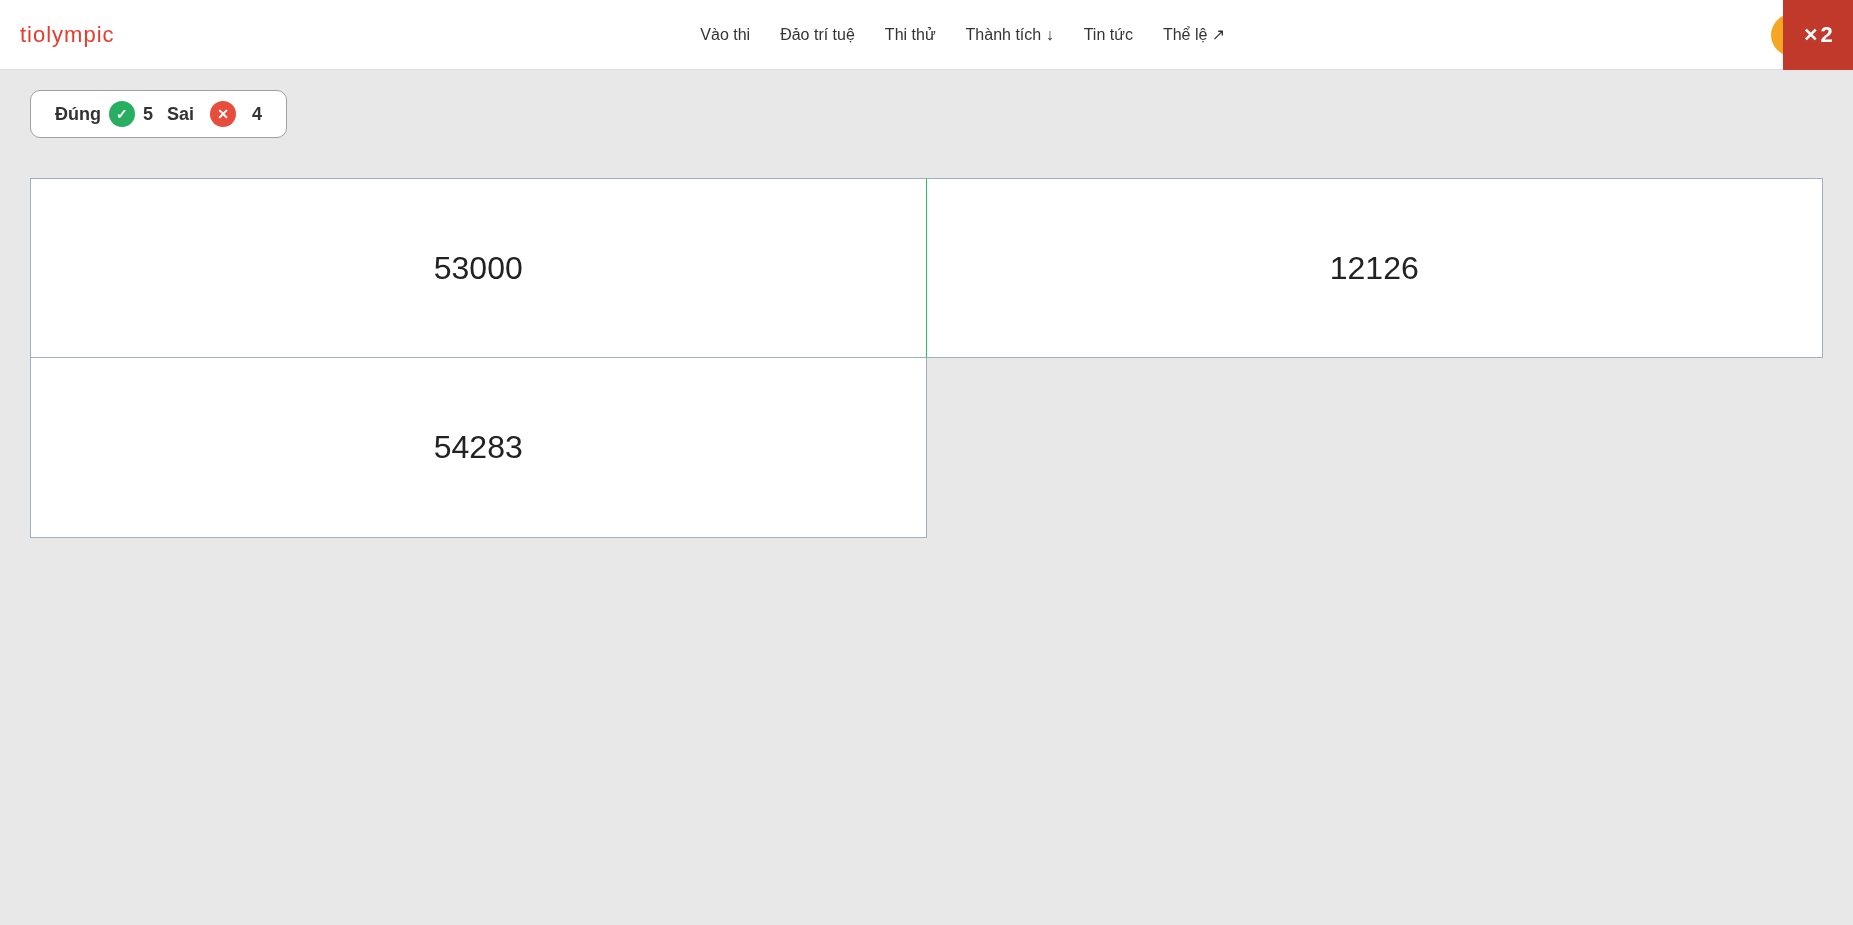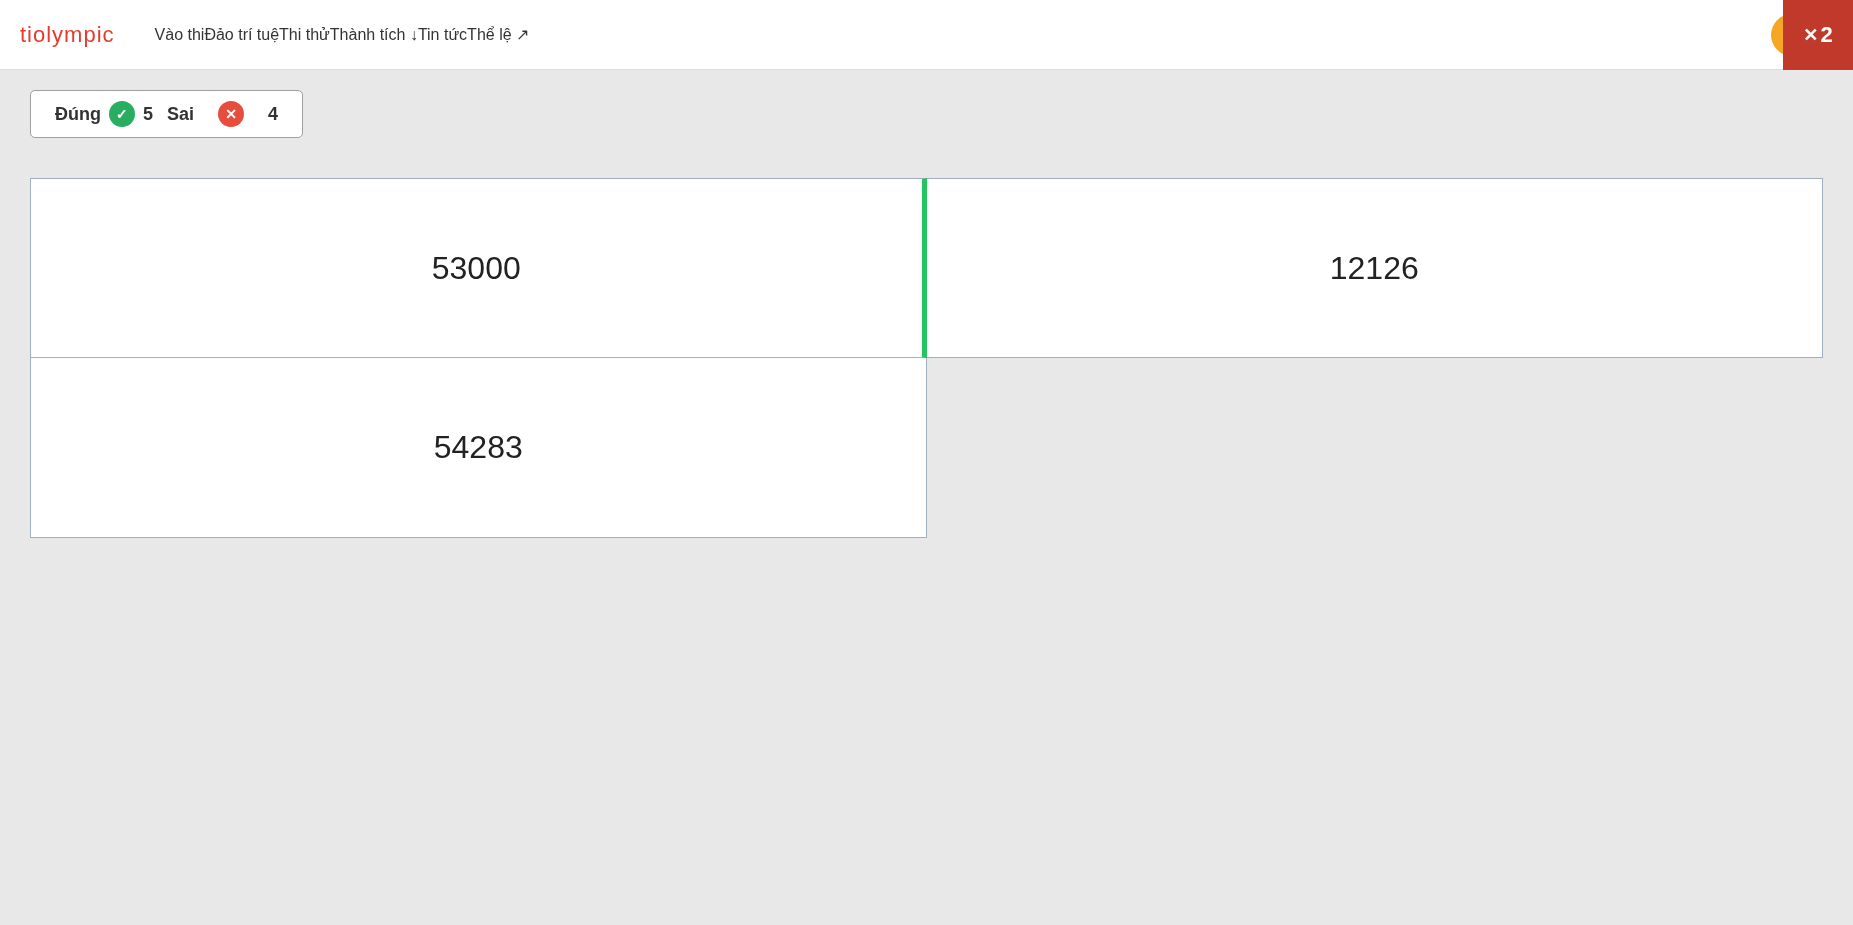--- a/index.html
+++ b/index.html
@@ -32,21 +32,23 @@
       font-size: 22px;
       font-weight: normal;
       color: #e63a2a;
       margin-right: 40px;
       letter-spacing: 1px;
     }
 
     .nav-links {
       display: flex;
       align-items: center;
+      gap: 30px;
       flex: 1;
+      justify-content: center;
     }
 
     .nav-link {
       font-size: 16px;
       color: #333;
       cursor: pointer;
       white-space: nowrap;
     }
 
     .nav-right {
@@ -85,21 +87,21 @@
       justify-content: center;
       color: white;
       font-size: 22px;
       font-weight: bold;
     }
 
     
     .status-bar {
       margin: 20px 30px 10px 30px;
       border: 1px solid #a0a0a0;
-      border-radius: 5px;
+      border-radius: 10px;
       background: #fff;
       display: inline-flex;
       align-items: center;
       padding: 10px 24px;
       gap: 14px;
       font-size: 18px;
     }
 
     .status-correct {
       display: flex;
@@ -118,21 +120,21 @@
       align-items: center;
       justify-content: center;
       color: white;
       font-size: 14px;
       font-weight: bold;
     }
 
     .status-wrong {
       display: flex;
       align-items: center;
-      gap: 24px;
+      gap: 16px;
       font-weight: bold;
       color: #333;
     }
 
     .x-icon {
       width: 26px;
       height: 26px;
       border-radius: 50%;
       background-color: #e74c3c;
       display: flex;
@@ -170,21 +172,21 @@
       align-items: center;
       justify-content: center;
       font-size: 32px;
       color: #222;
       cursor: pointer;
       transition: background 0.15s;
     }
 
     
     .answer-cell:nth-child(1) {
-      border-right: 5px solid #22c55e;
+      border-right: 1px solid #22c55e;
       border-bottom: 1px solid #a0b0c0;
     }
     .answer-cell:nth-child(2) {
       border-left: none;
       border-bottom: 1px solid #a0b0c0;
     }
     .answer-cell:nth-child(3) {
       border-right: 1px solid #a0b0c0;
       border-top: none;
       align-items: center;

